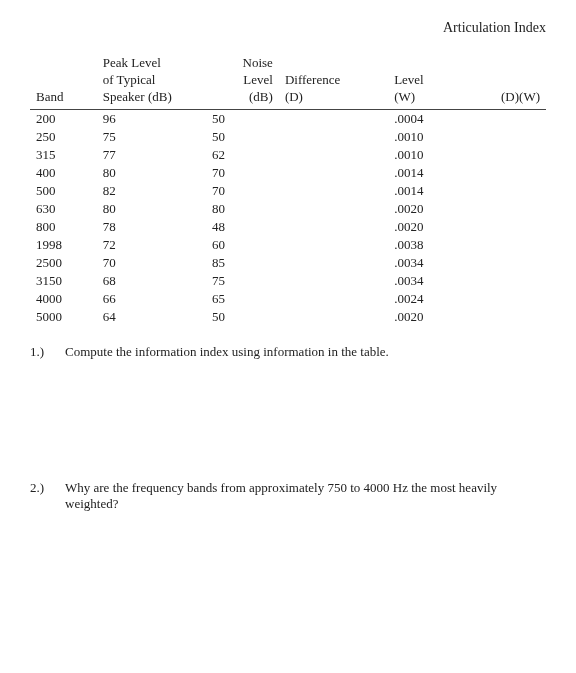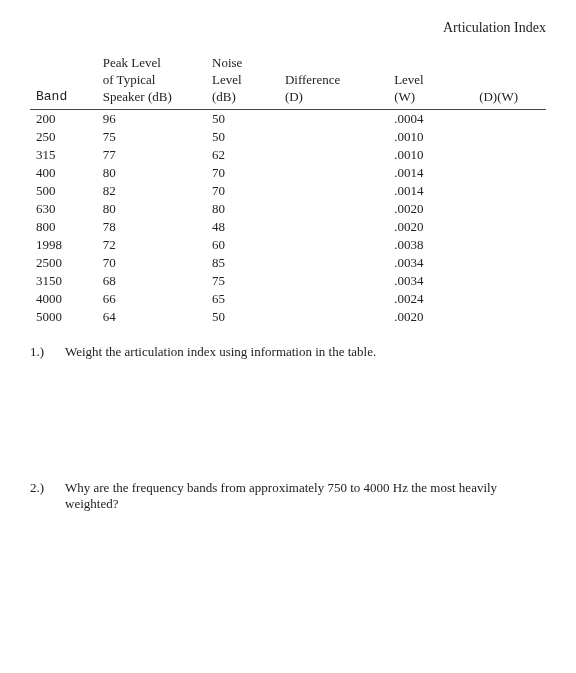--- a/index.html
+++ b/index.html
@@ -66,42 +66,42 @@
 <body>
 
 <div class="page-title">
   <span>Articulation Index</span>
 </div>
 
 <div class="table-container">
   <table>
     <thead>
       <tr class="header-top">
-        <th class="col-band" style="border-bottom: 1px solid rgb(68, 68, 68); padding-bottom: 3px; font-family: Liberation Mono, monospace;">
+        <th class="col-band" style="border-bottom: 1px solid rgb(68, 68, 68); padding-bottom: 3px;">
           <br><br><span>Band</span>
         </th>
         <th class="col-peak" style="border-bottom: 1px solid rgb(68, 68, 68); padding-bottom: 3px; margin-left: 36px;">
           <span>Peak Level</span><br>
           <span>of Typical</span><br>
           <span>Speaker (dB)</span>
         </th>
-        <th class="col-noise" style="border-bottom: 1px solid rgb(68, 68, 68); padding-bottom: 3px;">
+        <th class="col-noise" style="border-bottom: 1px solid rgb(68, 68, 68); padding-bottom: 3px; text-align: right;">
           <span>Noise</span><br>
           <span>Level</span><br>
           <span>(dB)</span>
         </th>
         <th class="col-diff" style="border-bottom: 1px solid rgb(68, 68, 68); padding-bottom: 3px;">
           <br><span>Difference</span><br>
           <span>(D)</span>
         </th>
         <th class="col-weight" style="border-bottom: 1px solid rgb(68, 68, 68); padding-bottom: 3px;">
           <br><span>Level</span><br>
           <span>(W)</span>
         </th>
-        <th class="col-dw" style="border-bottom: 1px solid rgb(68, 68, 68); padding-bottom: 3px;">
+        <th class="col-dw" style="border-bottom: 1px solid rgb(68, 68, 68); padding-bottom: 3px; text-align: right;">
           <br><br><span>(D)(W)</span>
         </th>
       </tr>
     </thead>
     <tbody id="table-body">
     <tr class="data-row">
           <td>200</td>
           <td>96</td>
           <td>50</td>
           <td></td>
@@ -196,19 +196,19 @@
           <td>.0020</td>
           <td></td>
         </tr>
       </tbody>
   </table>
 </div>
 
 <div class="questions">
   <div class="question">
     <span class="question-num">1.)</span>
-    <span class="question-text">Weight the articulation index using information in the table.</span>
+    <span class="question-text">Compute the information index using information in the table.</span>
   </div>
   <div class="question" style="margin-top: 120px;">
     <span class="question-num">2.)</span>
     <span class="question-text">Why are the frequency bands from approximately 750 to 4000 Hz the most heavily weighted?</span>
   </div>
 </div>
 
 </body></html>

